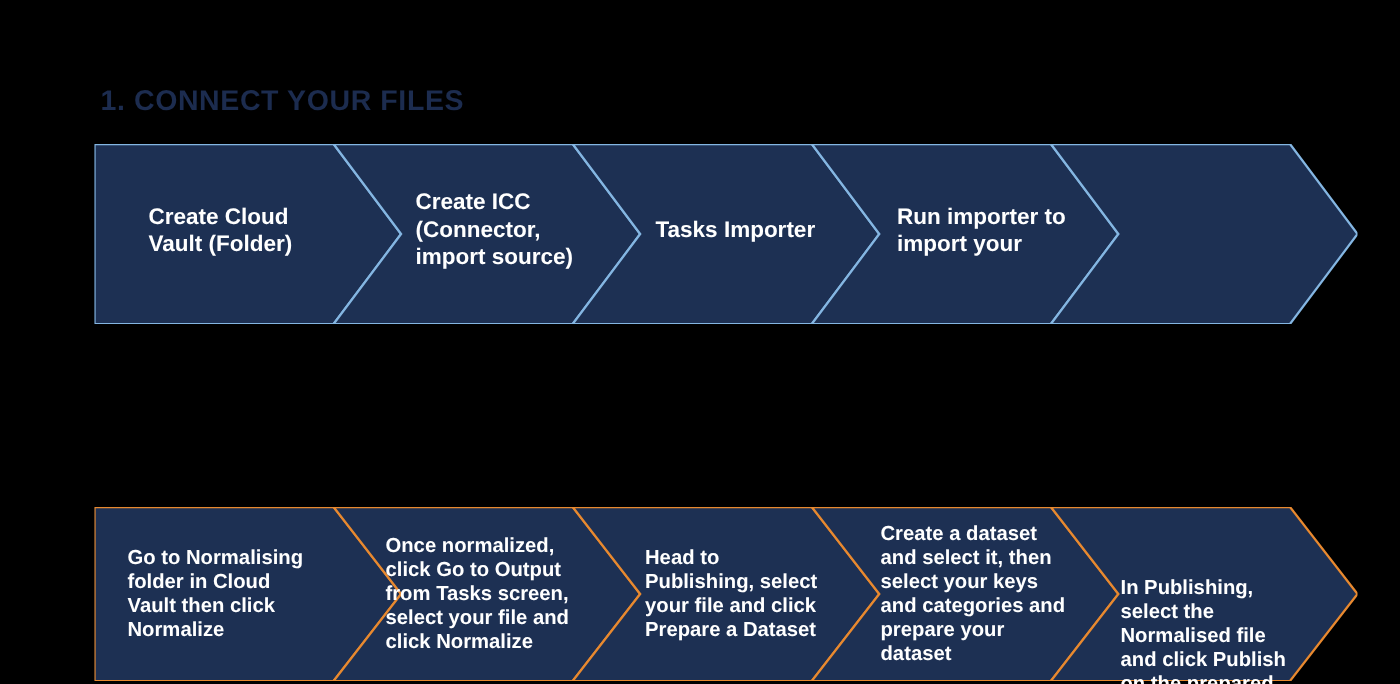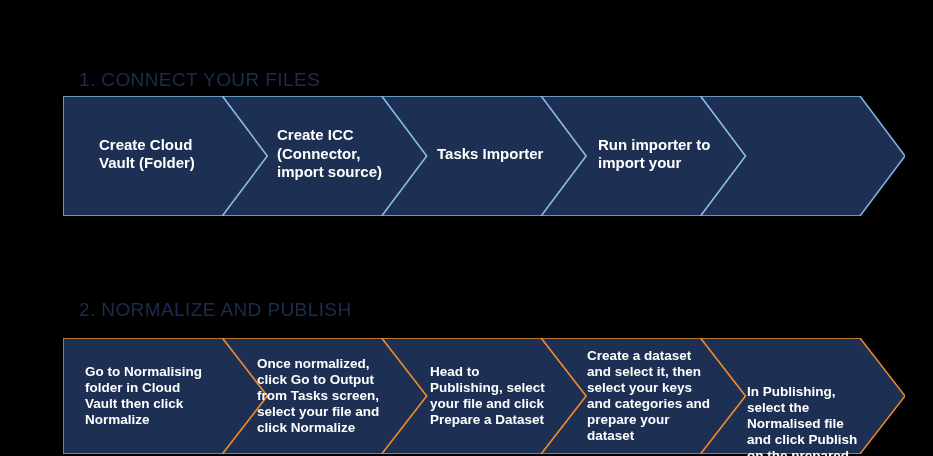--- a/index.html
+++ b/index.html
@@ -10,23 +10,23 @@
   .stage {
     position: relative;
     width: 933px;
     height: 456px;
     background: var(--background, #000);
     overflow: hidden;
     font-family: "Liberation Sans", sans-serif;
   }
   .flow-heading {
     position: absolute;
-    margin: 12px;
+    margin: 0;
     font-size: 19px;
-    font-weight: 400;
+    font-weight: 700;
     letter-spacing: 0.4px;
     color: var(--heading, #1c2c4f);
     text-transform: uppercase;
     white-space: nowrap;
   }
   #heading-1 { left: 67px; top: 57px; }
   #heading-2 { left: 67px; top: 287px; }
   .flow-row {
     position: absolute;
     left: 63px;
@@ -87,21 +87,20 @@
     <div class="step s1"><span>Create Cloud
 Vault (Folder)</span></div>
     <div class="step s2"><span>Create ICC
 (Connector,
 import source)</span></div>
     <div class="step s3"><span>Tasks Importer</span></div>
     <div class="step s4"><span>Run importer to
 import your</span></div>
   </div>
 
-  <h2 class="flow-heading" id="heading-2">2. NORMALIZE AND PUBLISH</h2>
 
   <div class="flow-row" id="row-2">
     <svg class="chev-svg row2-stroke" width="842" height="116" viewBox="0 0 842 116">
         <polygon points="0,0 159.4,0 204.4,58 159.4,116 0,116"></polygon>
         <polygon points="159.4,0 318.8,0 363.8,58 318.8,116 159.4,116 204.4,58"></polygon>
         <polygon points="318.8,0 478.20000000000005,0 523.2,58 478.20000000000005,116 318.8,116 363.8,58"></polygon>
         <polygon points="478.20000000000005,0 637.6,0 682.6,58 637.6,116 478.20000000000005,116 523.2,58"></polygon>
         <polygon points="637.6,0 797,0 842,58 797,116 637.6,116 682.6,58"></polygon>
       </svg>
     <div class="step s1"><span>Go to Normalising

